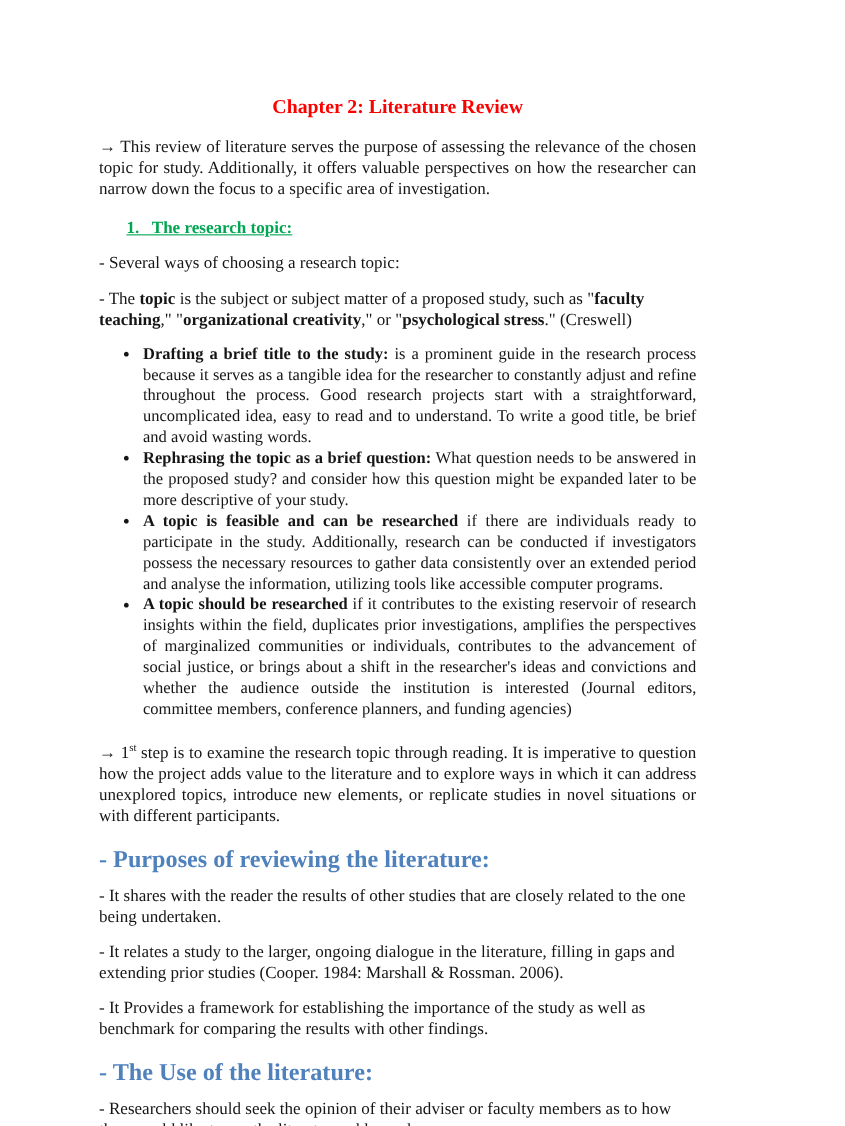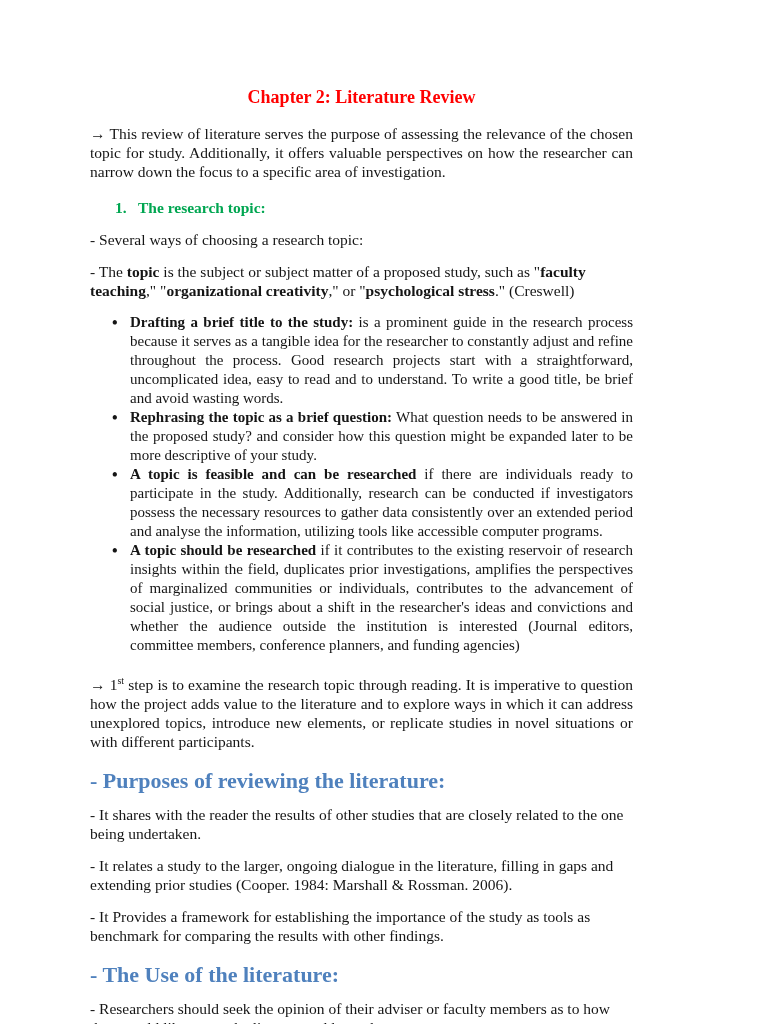--- a/index.html
+++ b/index.html
@@ -36,20 +36,21 @@
     margin: 0 0 13px 0;
   }
   p.justify { text-align: justify; }
   h2.num-heading {
     font-size: 15.5px;
     line-height: 19px;
     font-weight: bold;
     color: #00A651;
     margin: 17px 0 13px 25px;
     white-space: pre-wrap;
+    text-decoration: underline;
   }
   h2.blue-heading {
     font-size: 22px;
     line-height: 21px;
     font-weight: bold;
     color: #4F81BD;
     margin: 19px 0 14px 0;
     white-space: pre-wrap;
   }
   ul.criteria-list {
@@ -103,19 +104,19 @@
   </ul>
 
   <p class="body-para justify"><span>→ 1</span><sup>st</sup><span> step is to examine the research topic through reading. It is imperative to question how the project adds value to the literature and to explore ways in which it can address unexplored topics, introduce new elements, or replicate studies in novel situations or with different participants.</span></p>
 
   <h2 class="blue-heading">- Purposes of reviewing the literature:</h2>
 
   <p class="body-para"><span>- It shares with the reader the results of other studies that are closely related to the one being undertaken.</span></p>
 
   <p class="body-para"><span>- It relates a study to the larger, ongoing dialogue in the literature, filling in gaps and extending prior studies (Cooper. 1984: Marshall &amp; Rossman. 2006).</span></p>
 
-  <p class="body-para"><span> - It Provides a framework for establishing the importance of the study as tools as benchmark for comparing the results with other findings.</span></p>
+  <p class="body-para"><span> - It Provides a framework for establishing the importance of the study as well as benchmark for comparing the results with other findings.</span></p>
 
   <h2 class="blue-heading">- The Use of the literature:</h2>
 
   <p class="body-para"><span>- Researchers should seek the opinion of their adviser or faculty members as to how they would like to see the literature addressed.</span></p>
 
 </div>
 
 </body></html>

